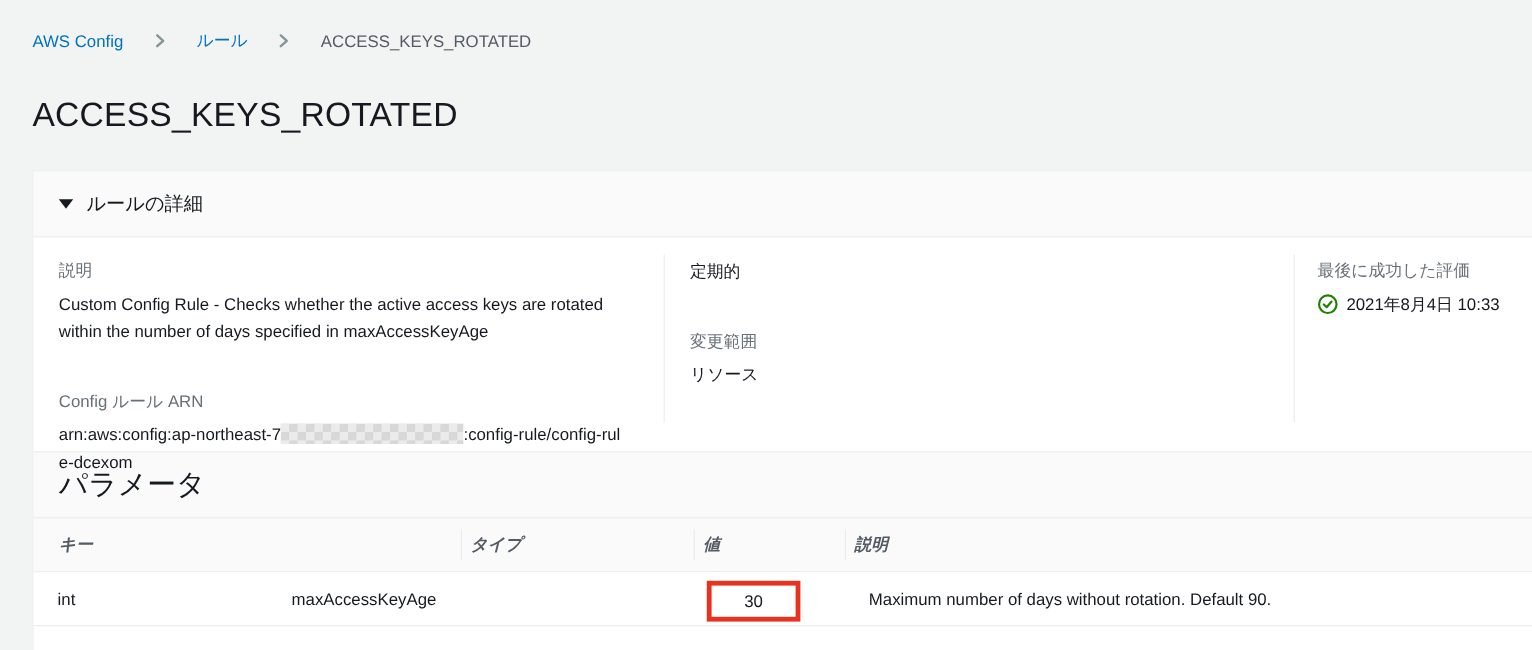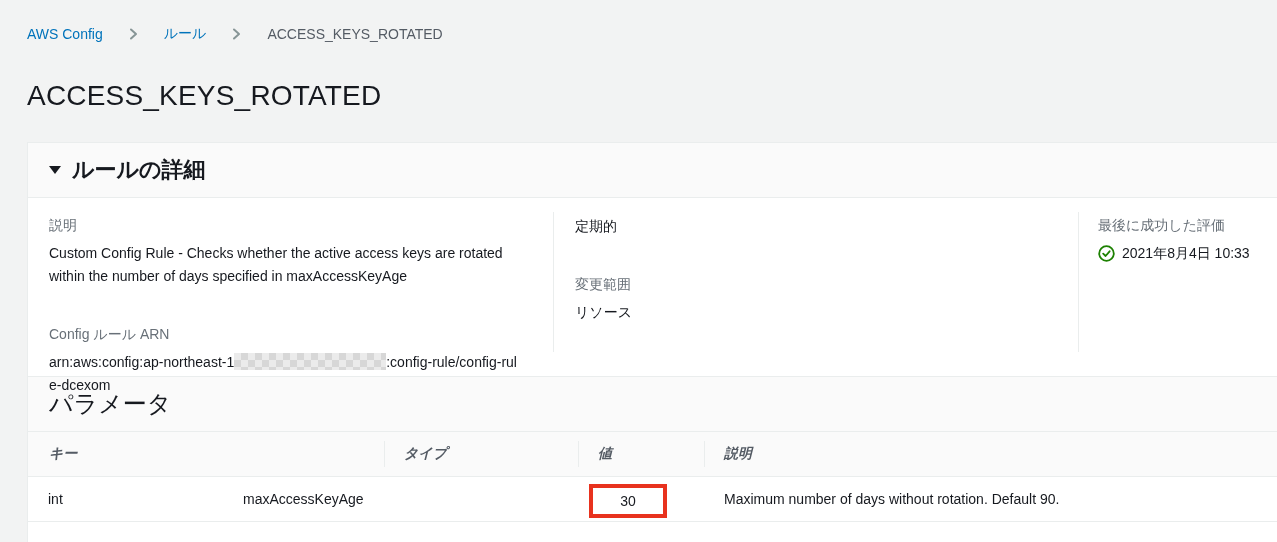--- a/index.html
+++ b/index.html
@@ -46,21 +46,21 @@
   }
   .card-header{
     height:55px;
     background:var(--band-bg);
     border-bottom:1px solid var(--border-gray);
     display:flex;align-items:center;
     padding-left:21px;
     gap:11px;
     cursor:pointer;
   }
-  .card-header .section-title{font-size:22px;font-weight:700;}
+  .card-header .section-title{font-size:16px;font-weight:400;}
   .triangle-down{
     width:0;height:0;
     border-left:6px solid transparent;
     border-right:6px solid transparent;
     border-top:8px solid #16191f;
   }
   
   .details-body{display:flex;background:#fff;height:178px;}
   .details-col{padding:17px 21px 0 21px;}
   .details-col.c1{width:525px;}
@@ -97,21 +97,21 @@
     display:flex;align-items:stretch;
     height:46px;
     background:var(--band-bg);
     border-top:1px solid var(--border-gray);
     border-bottom:1px solid var(--border-gray);
     font-style:italic;
   }
   .th{
     position:relative;
     display:flex;align-items:center;
-    padding-left:20px;
+    padding-left:8px;
     font-weight:700;color:var(--head-gray);
   }
   .th .col-divider{
     position:absolute;left:0;top:9px;bottom:9px;width:1px;background:var(--border-gray);
   }
   .trow{
     display:flex;align-items:center;
     height:45px;
     background:#fff;
     border-bottom:1px solid var(--border-gray);
@@ -166,21 +166,21 @@
 
     <div class="details-body">
 
       <div class="details-col c1">
         <div class="field">
           <div class="field-label">説明</div>
           <div class="field-value">Custom Config Rule - Checks whether the active access keys are rotated within the number of days specified in maxAccessKeyAge</div>
         </div>
         <div class="field">
           <div class="field-label">Config ルール ARN</div>
-          <div class="field-value arn-value"><span>arn:aws:config:ap-northeast-1</span><span class="redacted"></span><span>:config-rule/config-rule-dcexom</span></div>
+          <div class="field-value arn-value"><span>arn:aws:config:ap-northeast-7</span><span class="redacted"></span><span>:config-rule/config-rule-dcexom</span></div>
         </div>
       </div>
 
       <div class="details-vdiv"></div>
 
       <div class="details-col c2">
         <div class="field">
           <div class="field-value">定期的</div>
         </div>
         <div class="field">

